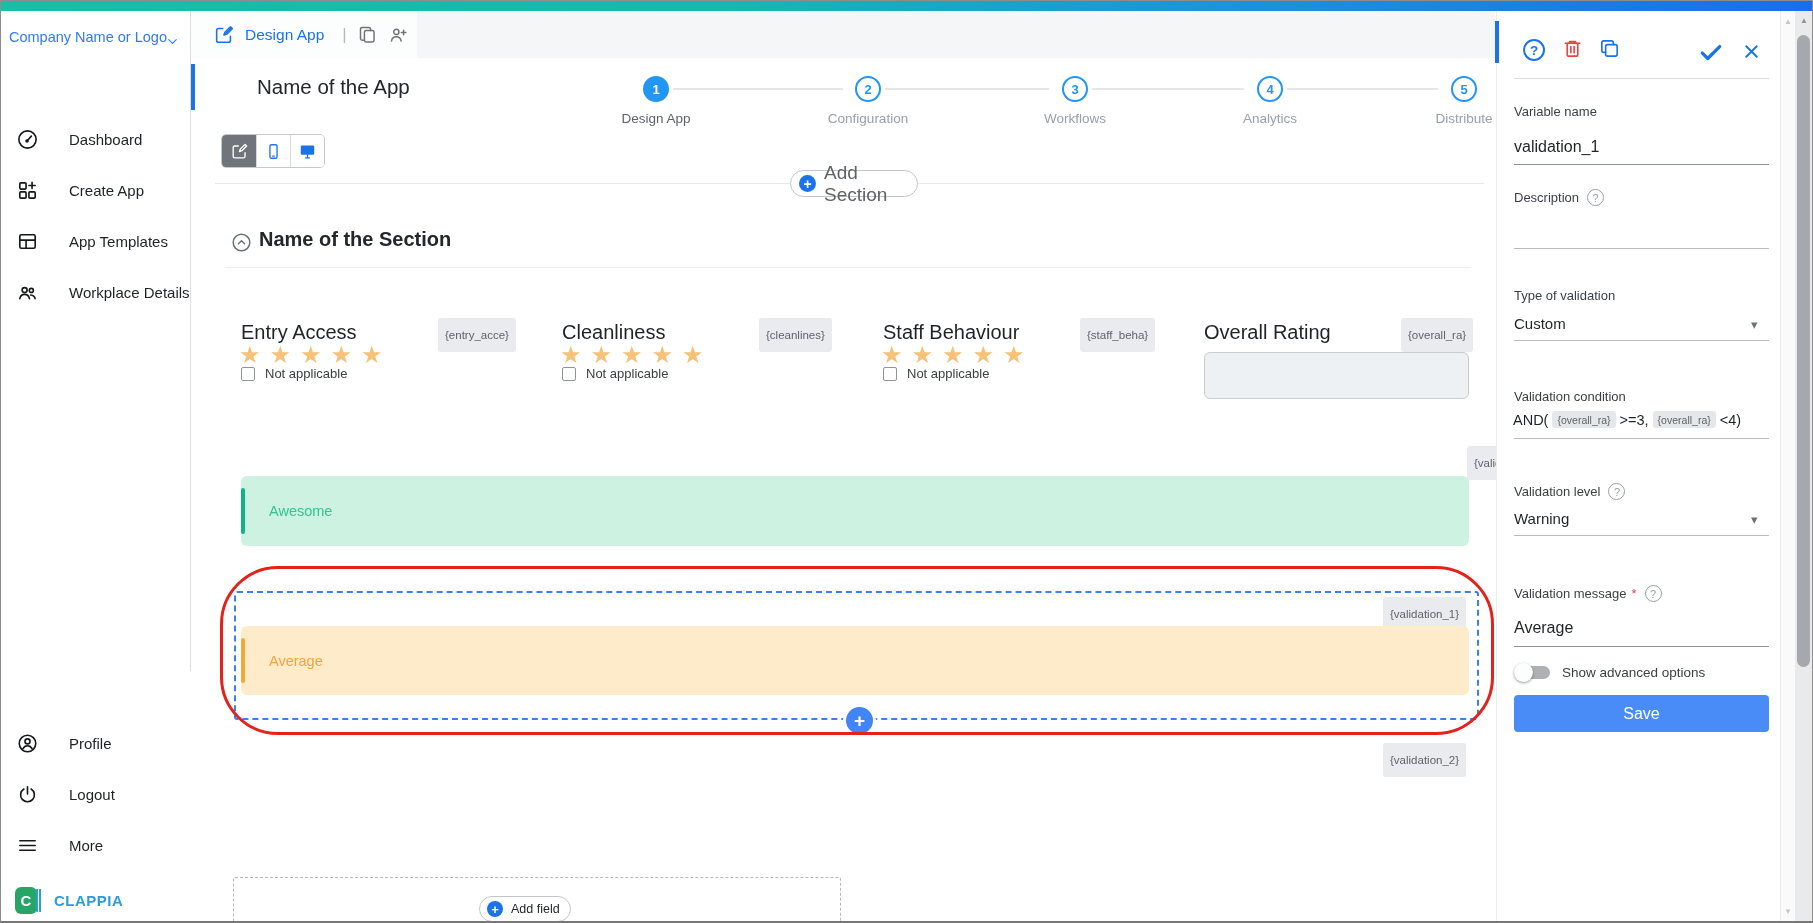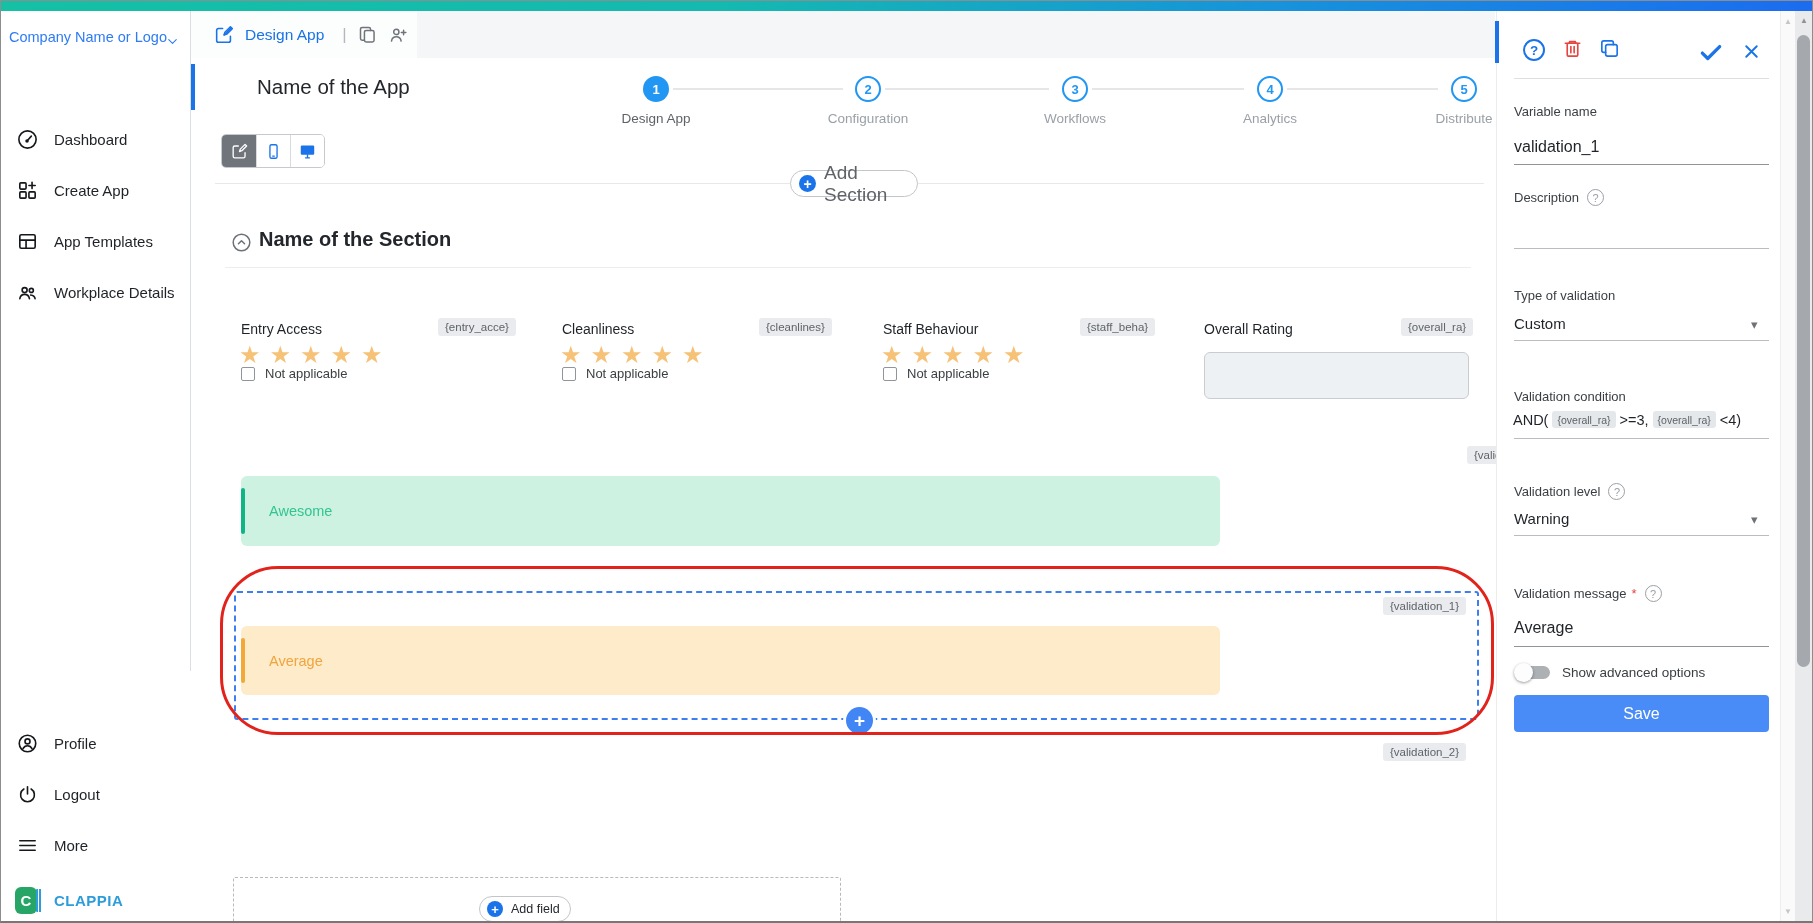--- a/index.html
+++ b/index.html
@@ -11,21 +11,21 @@
   
   .topstrip { position:absolute; left:0; top:0; width:100%; height:10px;
               background:linear-gradient(90deg,#15c0a5 0%,#14b9b0 40%,#1793db 70%,#1b6cf0 100%); }
 
   
   .sidebar { position:absolute; left:0; top:10px; width:190px; height:660px;
              background:#fff; border-right:1px solid #dcdfe2; }
   .company { position:absolute; left:6px; top:16px; width:162px; text-align:center;
              color:#2e7bf6; font-size:14.5px; line-height:21px; cursor:pointer; }
   .company-chevron { position:absolute; right:10px; top:23px; width:15px; height:15px; color:#2e7bf6; }
-  .nav-item { position:absolute; left:15px; display:flex; align-items:center; gap:15px;
+  .nav-item { position:absolute; left:15px; display:flex; align-items:center; gap:30px;
               color:#1f2226; font-size:15px; cursor:pointer; white-space:nowrap; }
   .nav-item .icn { width:23px; height:23px; color:#15181b; flex:0 0 auto; }
   .icn svg { width:100%; height:100%; stroke:currentColor; fill:none;
              stroke-width:1.7; stroke-linecap:round; stroke-linejoin:round; }
   .brand-row { position:absolute; left:14px; top:876px; display:flex; align-items:center; gap:12px; cursor:pointer; }
   .brand-mark { position:relative; width:27px; height:27px; }
   .brand-sq { position:absolute; left:0; top:0; width:22px; height:27px; background:#27a567;
               border-radius:6px; color:#fff; font-weight:bold; font-size:15px;
               display:flex; align-items:center; justify-content:center; }
   .brand-stripes { position:absolute; right:0; top:2px; width:6px; height:23px;
@@ -76,37 +76,37 @@
                font-size:14px; font-weight:bold; line-height:1; flex:0 0 auto; }
   .pill-text { font-size:19px; color:#5f6368; }
 
   
   .collapse-icn { position:absolute; left:230px; top:231px; width:21px; height:21px; color:#6d7278; cursor:pointer; }
   .section-title { position:absolute; left:258px; top:227px; font-size:20px; font-weight:600; color:#23272b; }
   .section-divider { position:absolute; left:224px; top:266px; width:1246px; height:1px; background:#ededed; }
 
   
   .fieldcol { position:absolute; top:318px; width:266px; height:86px; }
-  .f-label { position:absolute; left:0; top:2px; font-size:14px; color:#1f2328; }
-  .tagchip { position:absolute; background:#e9ebee; border-radius:3px; padding:3px 7px;
+  .f-label { position:absolute; left:0; top:2px; font-size:20px; color:#1f2328; }
+  .tagchip { position:absolute; background:#e9ebee; border-radius:3px; padding:11px 7px;
              font-size:11.5px; color:#5f6368; white-space:nowrap; }
   .f-chip { left:197px; top:-1px; }
   .stars { position:absolute; left:-2px; top:24px; display:flex; gap:9px; cursor:pointer; }
   .star { font-size:24px; color:#f6c277; line-height:1; }
   .na-row { position:absolute; left:0; top:47px; display:flex; align-items:flex-end; gap:10px; }
   .cb { width:14px; height:14px; border:1.6px solid #8f959b; border-radius:2px; background:#fff; cursor:pointer; }
   .na-text { font-size:13px; color:#3c4043; }
   .overall-input { position:absolute; left:0; top:33px; width:265px; height:47px;
                    background:#eef1f3; border:1px solid #c9cdd1; border-radius:6px; cursor:text; }
 
   
   .vchip-0 { left:1466px; top:445px; }
   .vchip-1 { left:1382px; top:596px;text-align:right; }
   .vchip-2 { left:1382px; top:742px; }
-  .vblock { position:absolute; left:240px; width:979px; height:70px; border-radius:6px; cursor:pointer; }
+  .vblock { position:absolute; left:240px; width:1228px; height:70px; border-radius:6px; cursor:pointer; }
   .vblock .vaccent { position:absolute; left:0; top:12px; bottom:12px; width:4px; border-radius:2px; }
   .vblock .vtext { position:absolute; left:28px; top:50%; transform:translateY(-50%); font-size:14.5px; }
   .vb-green { top:475px; background:#cdf2e1; }
   .vb-green .vaccent { background:#10b586; } .vb-green .vtext { color:#33c492; }
   .vb-orange { top:625px; background:#fdebca; height:69px; }
   .vb-orange .vaccent { background:#f3a937; } .vb-orange .vtext { color:#f2a43e; }
   .vb-red { top:768px; background:#f8d7d5; }
   .vb-red .vaccent { background:#e6403c; } .vb-red .vtext { color:#e6403c; }
 
   .selection-dashed { position:absolute; left:233px; top:590px; width:1245px; height:129px;

